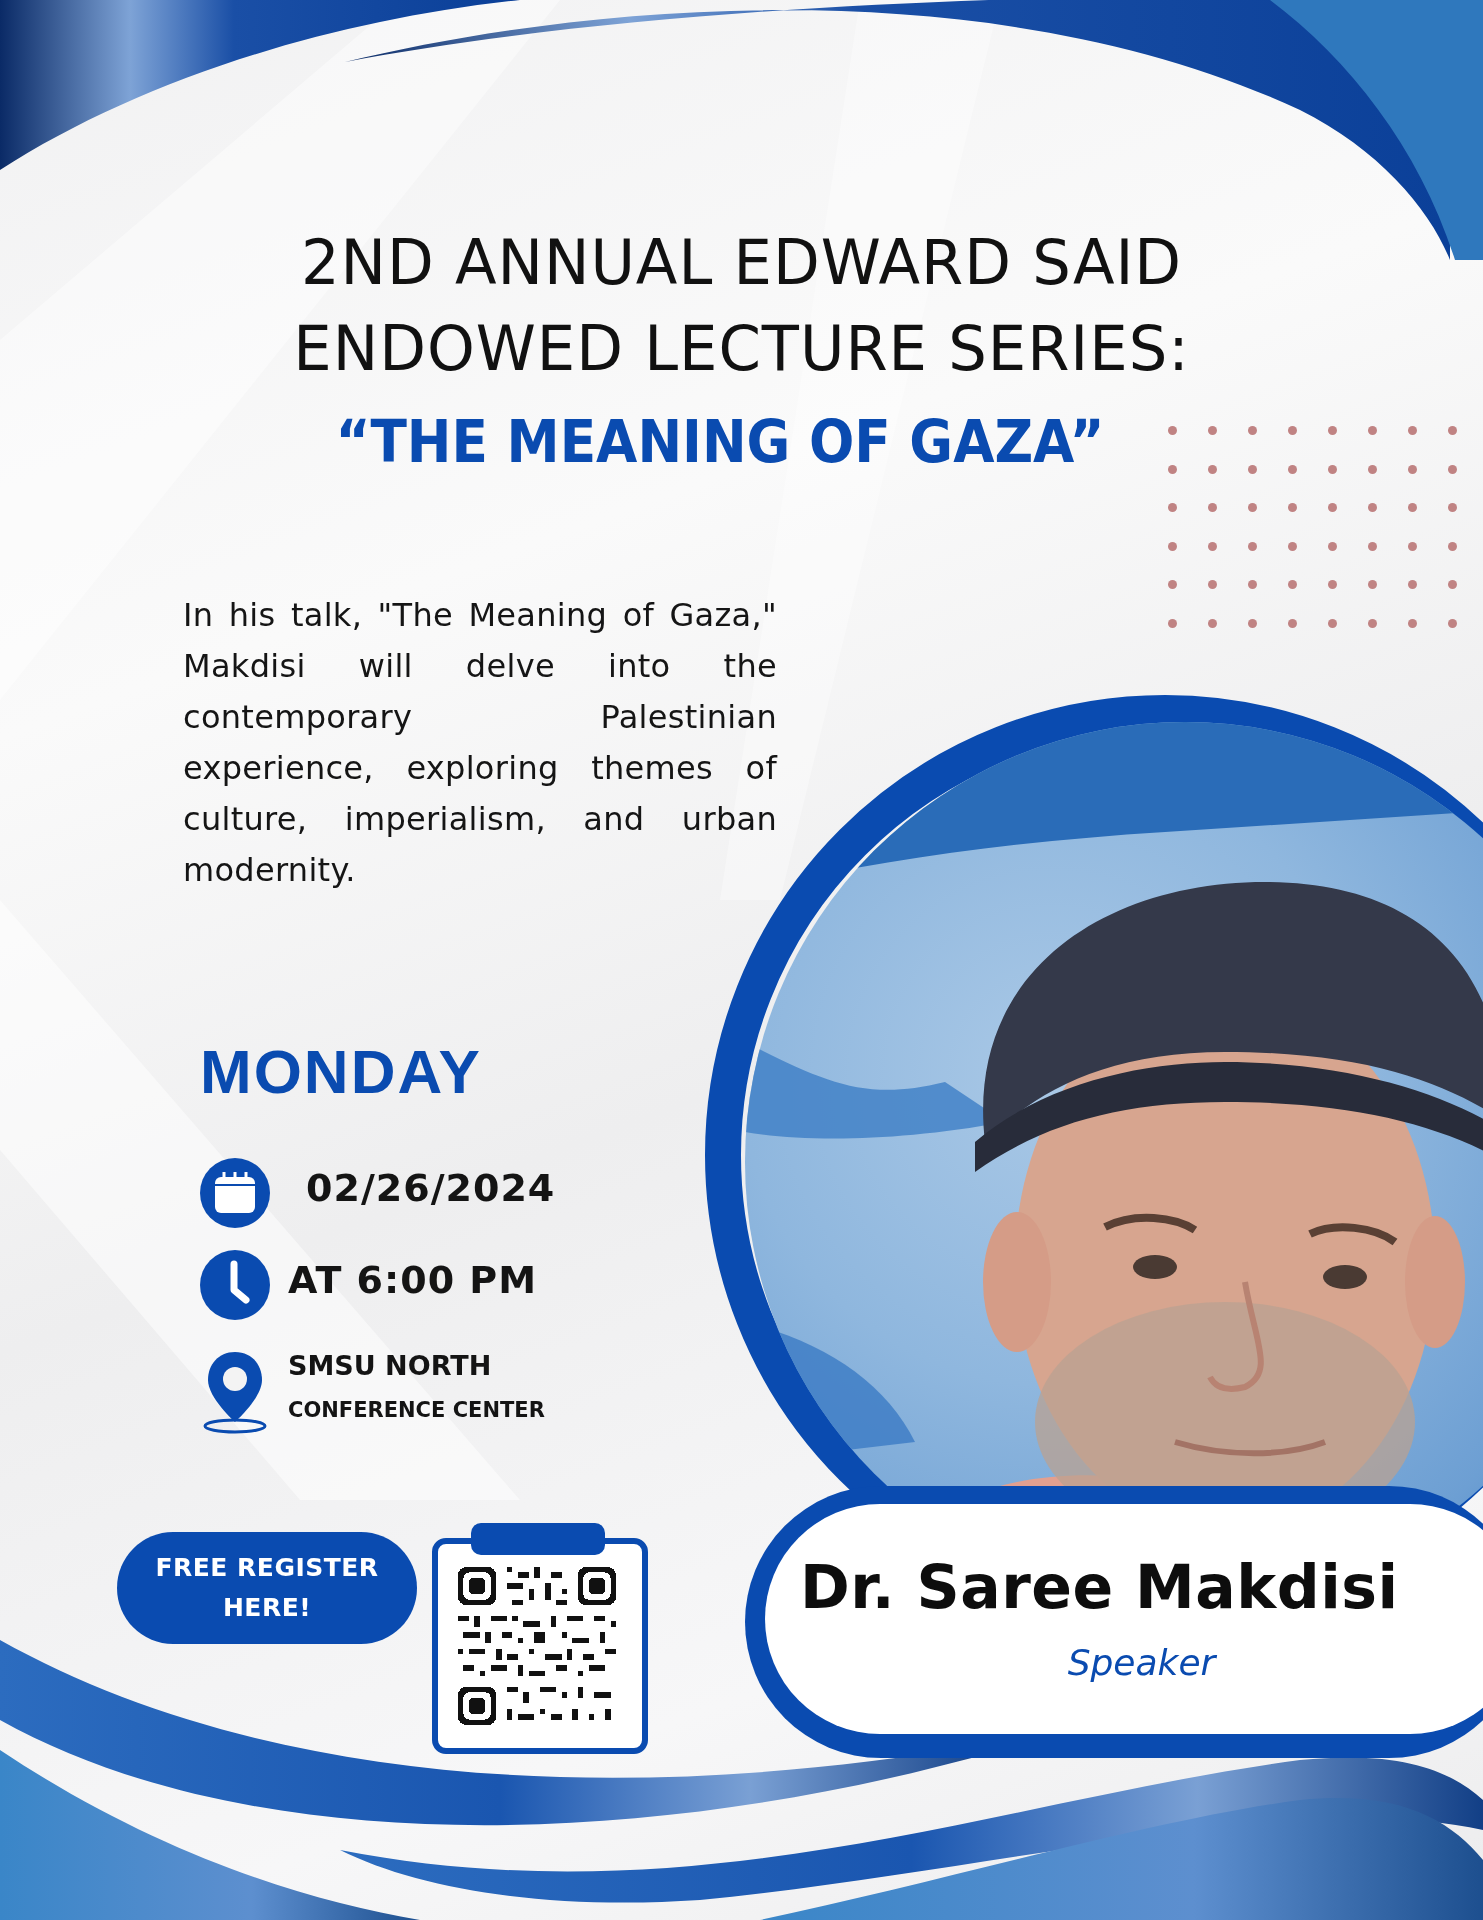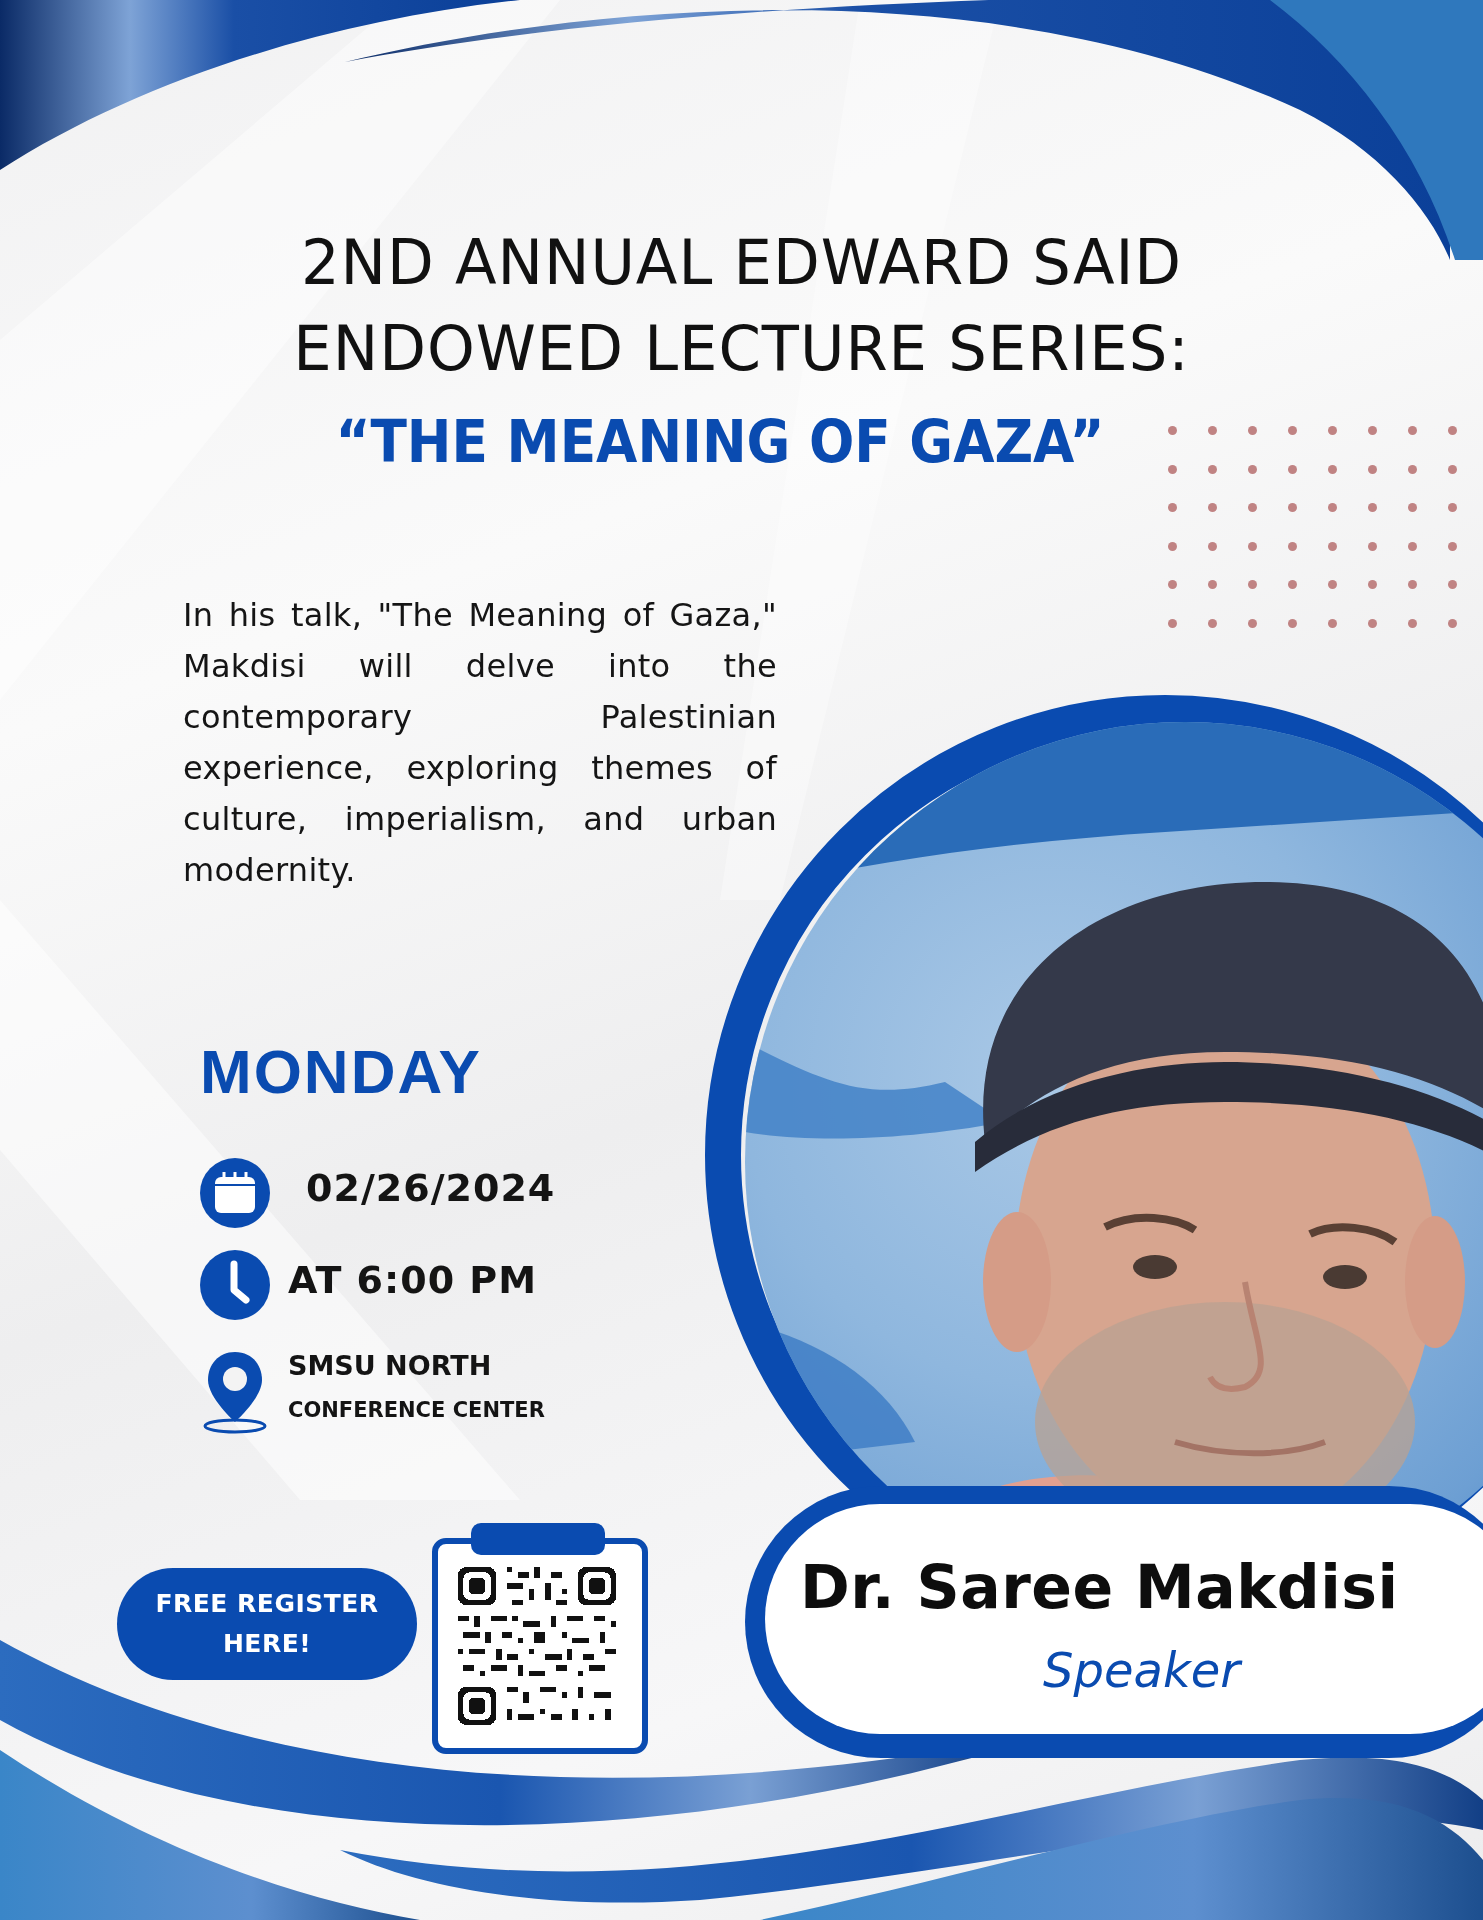--- a/index.html
+++ b/index.html
@@ -32,21 +32,21 @@
     text-align: justify; color: #151515; letter-spacing: 0.3px;
   }
 
   .day { position: absolute; left: 200px; top: 1036px; font-family: Liberation Sans, sans-serif;
     font-weight: 700; font-size: 62px; color: #0a4bb0; letter-spacing: 2px; }
 
   .info-icon { position: absolute; width: 70px; height: 70px; border-radius: 50%; background: #0a4bb0; }
   .info-text { position: absolute; font-family: "DejaVu Sans", sans-serif; font-weight: 700; color: #141414; }
 
   .register {
-    position: absolute; left: 117px; top: 1568px; width: 300px; height: 112px; border-radius: 56px;
+    position: absolute; left: 117px; top: 1532px; width: 300px; height: 112px; border-radius: 56px;
     background: #0a4bb0; color: #fff; display: flex; flex-direction: column; align-items: center; justify-content: center;
     font-family: "DejaVu Sans", sans-serif; font-weight: 700; font-size: 25px; line-height: 40px; letter-spacing: 0.5px;
     cursor: pointer;
   }
 
   .clipboard { position: absolute; left: 432px; top: 1538px; width: 216px; height: 216px;
     border: 6px solid #0a4bb0; border-radius: 14px; background: #fff; }
   .clip-tab { position: absolute; left: 471px; top: 1523px; width: 134px; height: 32px; background: #0a4bb0; border-radius: 10px; }
   .qr { position: absolute; left: 458px; top: 1567px; width: 158px; height: 158px; }
 
@@ -54,21 +54,21 @@
     border: 36px solid #0a4bb0; border-color: #0a4bb0; }
   .photo { position: absolute; left: 745px; top: 722px; width: 880px; height: 880px; border-radius: 50%; overflow: hidden;
     background: radial-gradient(circle at 35% 40%, #a9c8e6 0%, #8fb7de 40%, #6d9fd3 75%, #3a78c2 100%); }
 
   .name-card { position: absolute; left: 745px; top: 1486px; width: 780px; height: 272px; border-radius: 140px;
     background: #0a4bb0; }
   .name-inner { position: absolute; left: 765px; top: 1504px; width: 760px; height: 230px; border-radius: 120px; background: #fff; }
   .speaker-name { position: absolute; left: 800px; width: 683px; top: 1552px; text-align: left;
     font-family: "DejaVu Sans", sans-serif; font-weight: 700; font-size: 60px; color: #0d0d0d; letter-spacing: 0.5px; }
   .speaker-role { position: absolute; left: 800px; width: 683px; top: 1642px; text-align: center;
-    font-family: "DejaVu Sans", sans-serif; font-style: italic; font-size: 48px; color: #0a4bb0; }
+    font-family: "DejaVu Sans", sans-serif; font-style: italic; font-size: 36px; color: #0a4bb0; }
 </style>
 </head>
 <body>
 
 <svg class="abs" style="left:0;top:0" width="1483" height="1920" viewBox="0 0 1483 1920">
   <defs>
     <linearGradient id="gTop" x1="0" y1="0" x2="1" y2="0">
       <stop offset="0" stop-color="#0a2a66"></stop>
       <stop offset="0.25" stop-color="#7ea3d6"></stop>
       <stop offset="0.45" stop-color="#1a4fa6"></stop>

